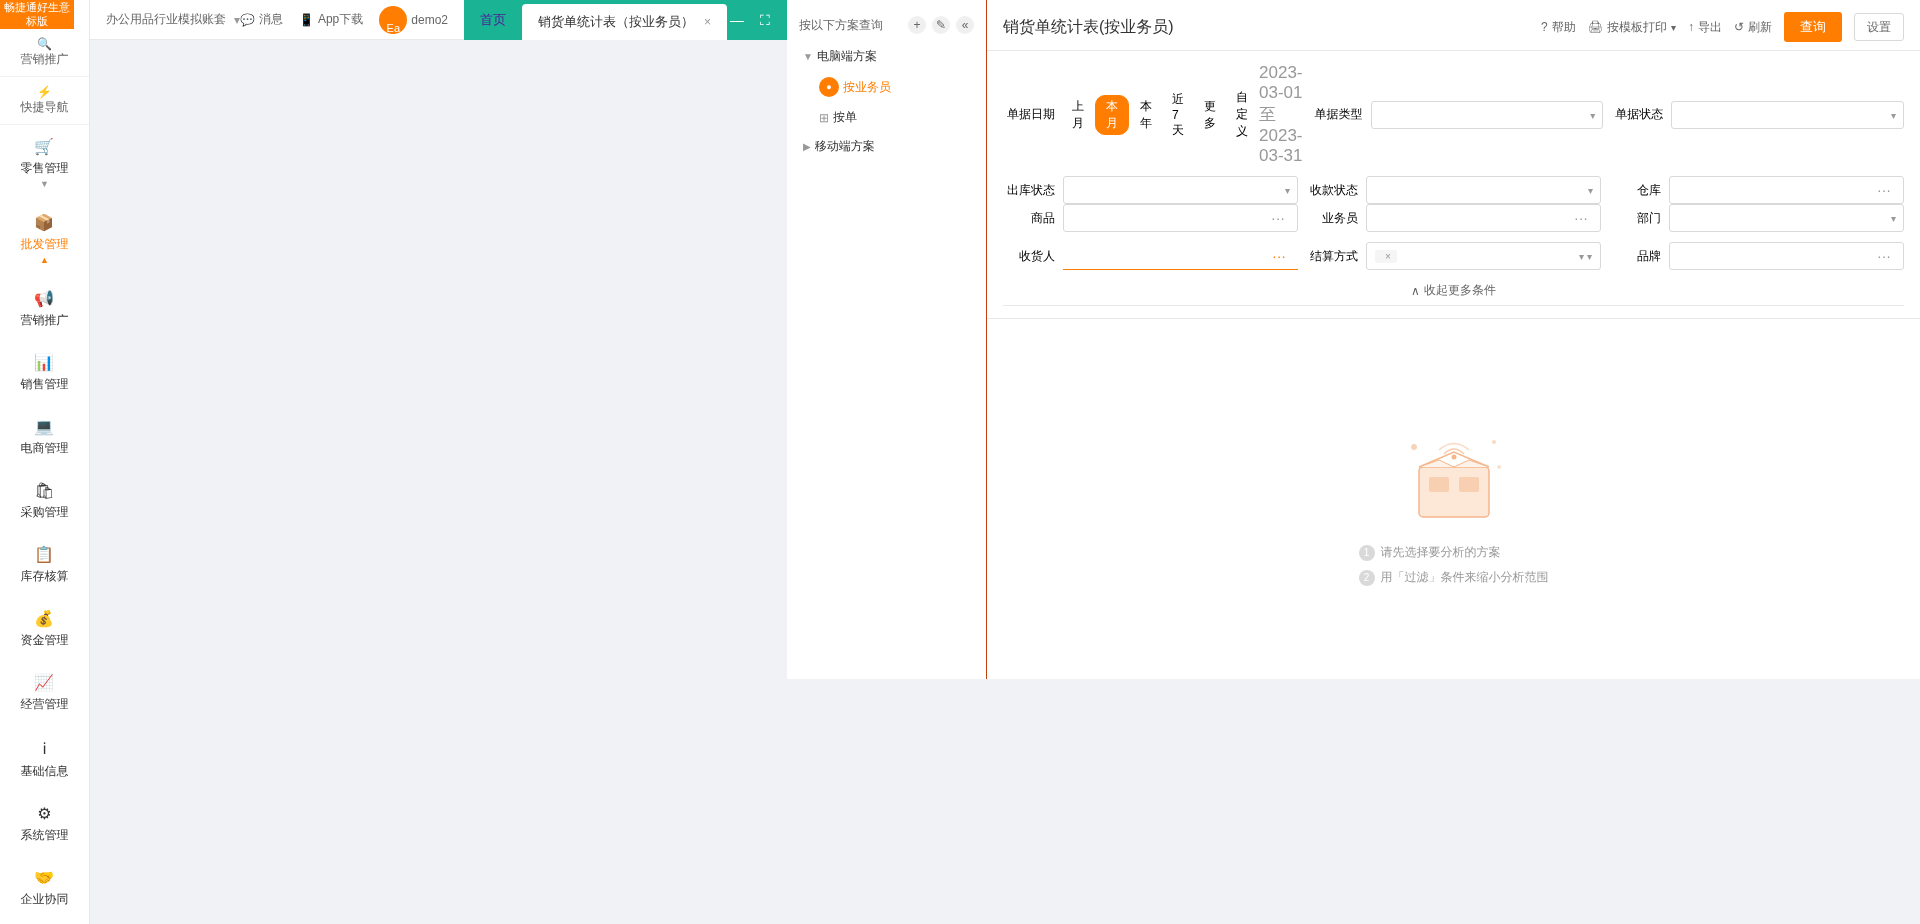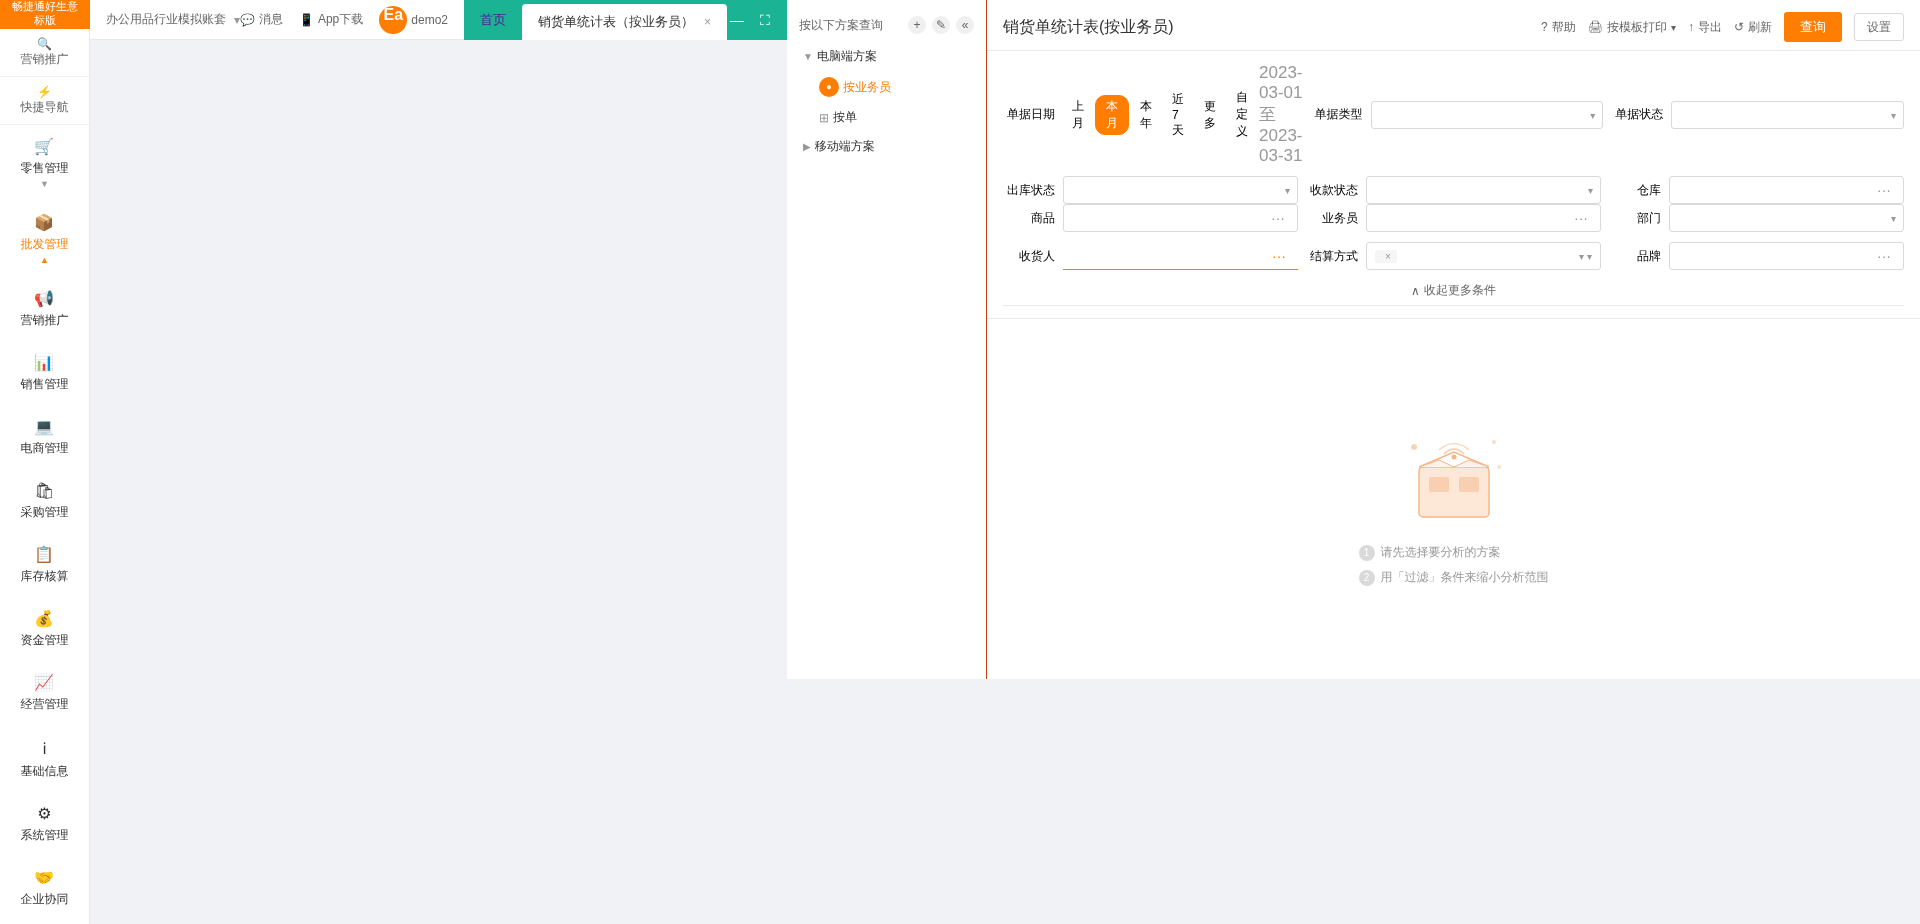--- a/index.html
+++ b/index.html
@@ -1,36 +1,36 @@
 <!DOCTYPE html>
 <html><head>
   <meta charset="utf-8">
   <style>
     * { margin: 0; padding: 0; box-sizing: border-box; }
     body { font-family: 'Microsoft YaHei', Arial, sans-serif; font-size: 12px; background: #f0f2f5; color: #333; width: 1920px; height: 924px; overflow: hidden; display: flex; }
 
     
     .sidebar { width: 90px; background: #fff; height: 924px; display: flex; flex-direction: column; border-right: 1px solid #e8e8e8; flex-shrink: 0; }
-    .sidebar-logo { width: 90px; height: 56px; background: #ff7d00; display: flex; align-items: center; justify-content: flex-start; flex-direction: column; cursor: pointer; font-family: Liberation Mono, monospace; }
+    .sidebar-logo { width: 74px; height: 56px; background: #ff7d00; display: flex; align-items: center; justify-content: flex-start; flex-direction: column; cursor: pointer; }
     .sidebar-logo-text { color: #fff; font-size: 11px; line-height: 1.3; text-align: center; }
     .sidebar-search { padding: 8px 0; text-align: center; color: #666; font-size: 12px; cursor: pointer; border-bottom: 1px solid #f0f0f0; }
     .sidebar-quick { padding: 8px 0; text-align: center; color: #666; font-size: 12px; cursor: pointer; border-bottom: 1px solid #f0f0f0; }
     .sidebar-menu-item { padding: 12px 0; text-align: center; color: #333; font-size: 12px; cursor: pointer; display: flex; flex-direction: column; align-items: center; gap: 2px; }
     .sidebar-menu-item.active { color: #ff7d00; }
     .sidebar-menu-item .menu-icon { font-size: 16px; margin-bottom: 2px; }
 
     
     .main { flex: 1; display: flex; flex-direction: row; height: 679px; overflow: hidden; }
 
     
     .topbar { height: 40px; background: #fff; display: flex; align-items: center; padding: 0 16px; border-bottom: 1px solid #e8e8e8; justify-content: space-between; }
     .topbar-left { display: flex; align-items: center; gap: 8px; color: #666; font-size: 12px; }
     .topbar-right { display: flex; align-items: center; gap: 16px; color: #666; font-size: 12px; }
     .topbar-right-item { display: flex; align-items: center; gap: 4px; cursor: pointer; }
-    .avatar { width: 28px; height: 28px; border-radius: 50%; background: #ff7d00; display: flex; align-items: flex-start; justify-content: center; color: #fff; font-size: 16px; overflow: hidden; font-weight: bold; }
+    .avatar { width: 28px; height: 28px; border-radius: 50%; background: #ff7d00; display: flex; align-items: flex-end; justify-content: center; color: #fff; font-size: 11px; overflow: hidden; }
 
     
     .tabbar { height: 40px; background: #1ab394; display: flex; align-items: center; padding: 0 0 0 0; }
     .tab-item { height: 40px; display: flex; align-items: center; padding: 0 16px; cursor: pointer; color: rgba(255,255,255,0.8); font-size: 13px; gap: 6px; }
     .tab-item.home { background: transparent; color: #4c1d95; }
     .tab-item.active { background: #fff; color: #333; border-radius: 4px 4px 0 0; margin-top: 4px; height: 36px; }
     .tab-close { color: #999; font-size: 12px; cursor: pointer; margin-left: 4px; }
 
     
     .content { flex: 1; display: flex; overflow: hidden; background: #f5f6f8; }

